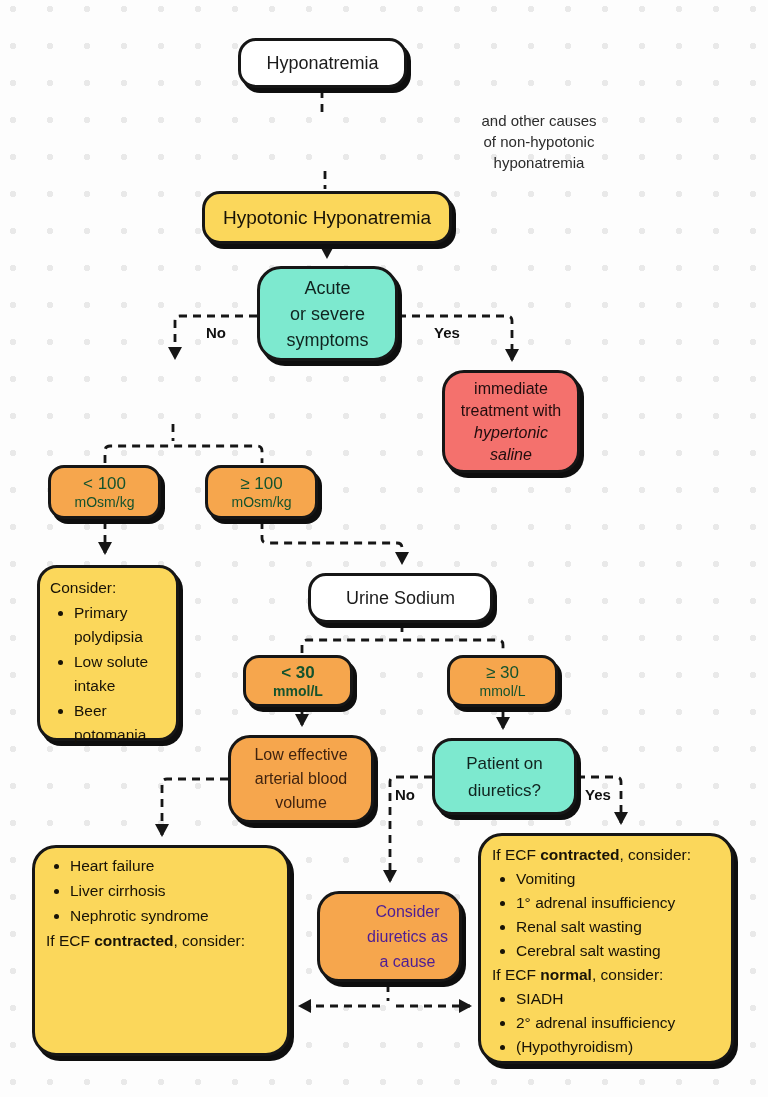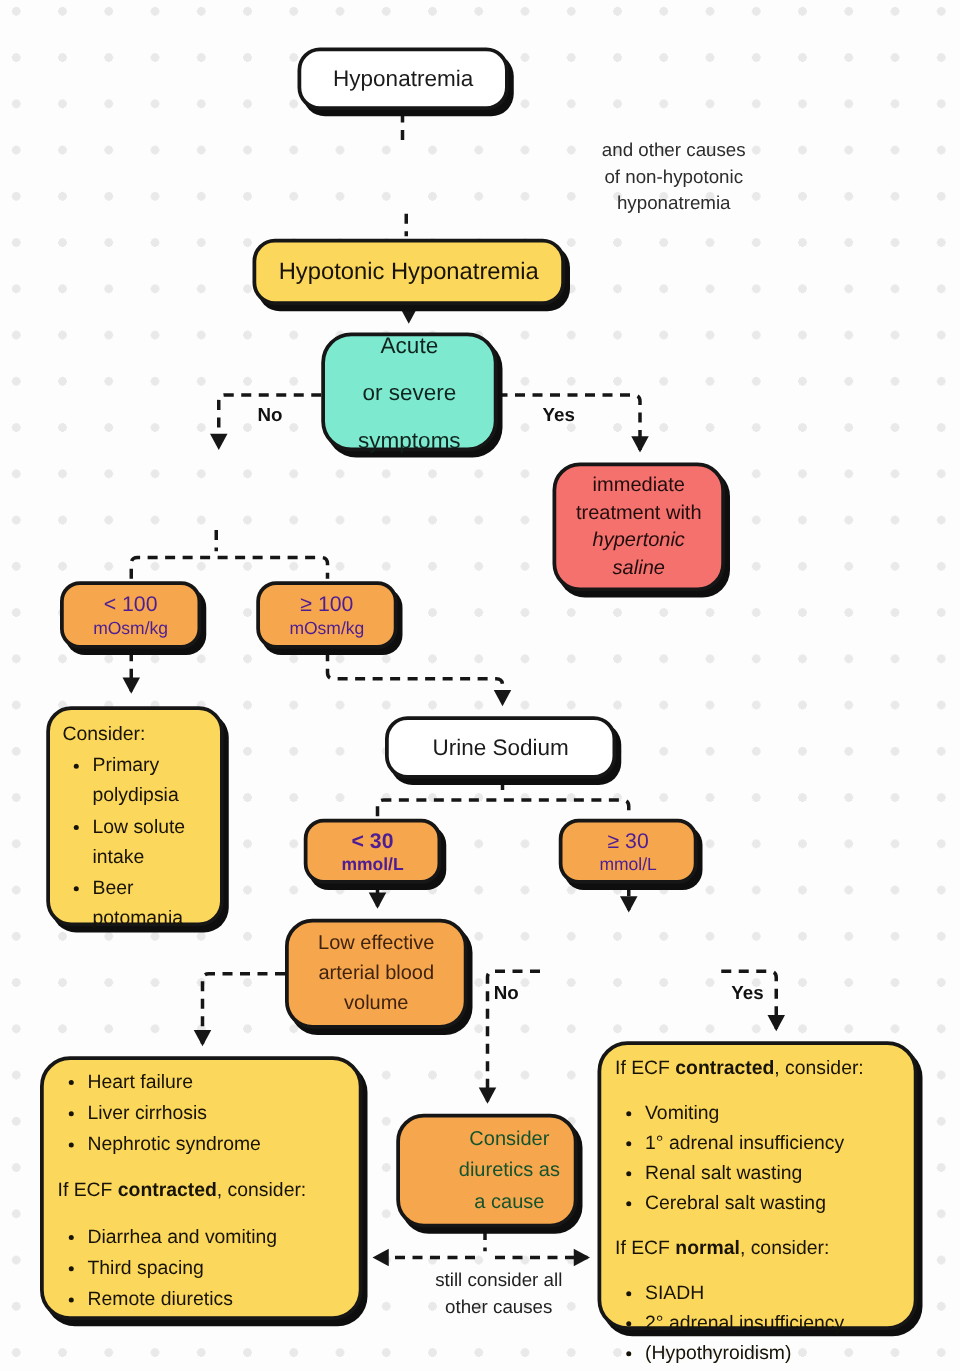--- a/index.html
+++ b/index.html
@@ -11,26 +11,26 @@
     background-size:37px 37px;
   }
   #wires{position:absolute;left:0;top:0;width:768px;height:1097px;}
   .node{
     position:absolute;box-sizing:border-box;
     border:3px solid #161616;box-shadow:4px 5px 0 #0e0e0e;
     display:flex;flex-direction:column;align-items:center;justify-content:center;
     text-align:center;color:#1b1b1b;line-height:1.25;
   }
   .white{background:#ffffff;}
-  .orange{background:#f6a64d;color:#4c1d95;}
+  .orange{background:#f6a64d;color:#14532d;}
   .yellow{background:#fbd75b;color:#181307;}
   .teal{background:#7de9cf;color:#10241f;}
   .red{background:#f4716d;color:#220d0e;}
   .r16{border-radius:16px;} .r18{border-radius:18px;} .r20{border-radius:20px;}
-  .r22{border-radius:22px;} .r24{border-radius:24px;gap:12px;}
+  .r22{border-radius:22px;} .r24{border-radius:24px;}
   .f18{font-size:18px;} .f19{font-size:19px;}
   .v1{font-size:17px;line-height:21px;}
   .v2{font-size:14px;line-height:17px;}
   .acute-line{font-size:18px;line-height:26px;}
   .leabv-line{font-size:16px;line-height:24px;}
   .diur-line{font-size:17px;line-height:27px;}
   .cd-line{font-size:16px;line-height:25px;}
   .tr-line{font-size:16px;line-height:22px;}
   .it{font-style:italic;}
   .list{align-items:flex-start;justify-content:flex-start;text-align:left;}
@@ -140,39 +140,38 @@
     <div class="v1">≥ 30</div>
     <div class="v2">mmol/L</div>
   </div>
 
   <div class="node orange r22" style="left:228px;top:735px;width:146px;height:88px;color:#40230f;">
     <div class="leabv-line">Low effective</div>
     <div class="leabv-line">arterial blood</div>
     <div class="leabv-line">volume</div>
   </div>
 
+  <div class="node teal r20" style="left:432px;top:738px;width:145px;height:77px;">
+    <div class="diur-line">Patient on</div>
+    <div class="diur-line">diuretics?</div>
+  </div>
 
   <div class="edge-label" style="left:395px;top:786px;">No</div>
   <div class="edge-label" style="left:585px;top:786px;">Yes</div>
 
   <div class="node yellow r24 list ecf-l" style="left:32px;top:845px;width:258px;height:211px;">
     <ul>
       <li>Heart failure</li>
       <li>Liver cirrhosis</li>
       <li>Nephrotic syndrome</li>
     </ul>
     <div><span>If ECF </span><b>contracted</b><span>, consider:</span></div>
-    <ul>
-      <li>Diarrhea and vomiting</li>
-      <li>Third spacing</li>
-      <li>Remote diuretics</li>
-    </ul>
   </div>
 
-  <div class="node orange r22" style="left:317px;top:891px;width:145px;height:91px;color:#14532d;padding-left:36px;">
+  <div class="node orange r22" style="left:317px;top:891px;width:145px;height:91px;color:#4c1d95;padding-left:36px;">
     <div class="cd-line">Consider</div>
     <div class="cd-line">diuretics as</div>
     <div class="cd-line">a cause</div>
   </div>
 
   <div class="node yellow r24 list ecf-r" style="left:478px;top:833px;width:256px;height:231px;">
     <div><span>If ECF </span><b>contracted</b><span>, consider:</span></div>
     <ul>
       <li>Vomiting</li>
       <li>1° adrenal insufficiency</li>
@@ -180,18 +179,14 @@
       <li>Cerebral salt wasting</li>
     </ul>
     <div><span>If ECF </span><b>normal</b><span>, consider:</span></div>
     <ul>
       <li>SIADH</li>
       <li>2° adrenal insufficiency</li>
       <li>(Hypothyroidism)</li>
     </ul>
   </div>
 
-  <div class="note" style="left:318px;top:1014px;width:162px;color:#222;">
-    <div>still consider all</div>
-    <div>other causes</div>
-  </div>
 
 </div>
 
 </body></html>

